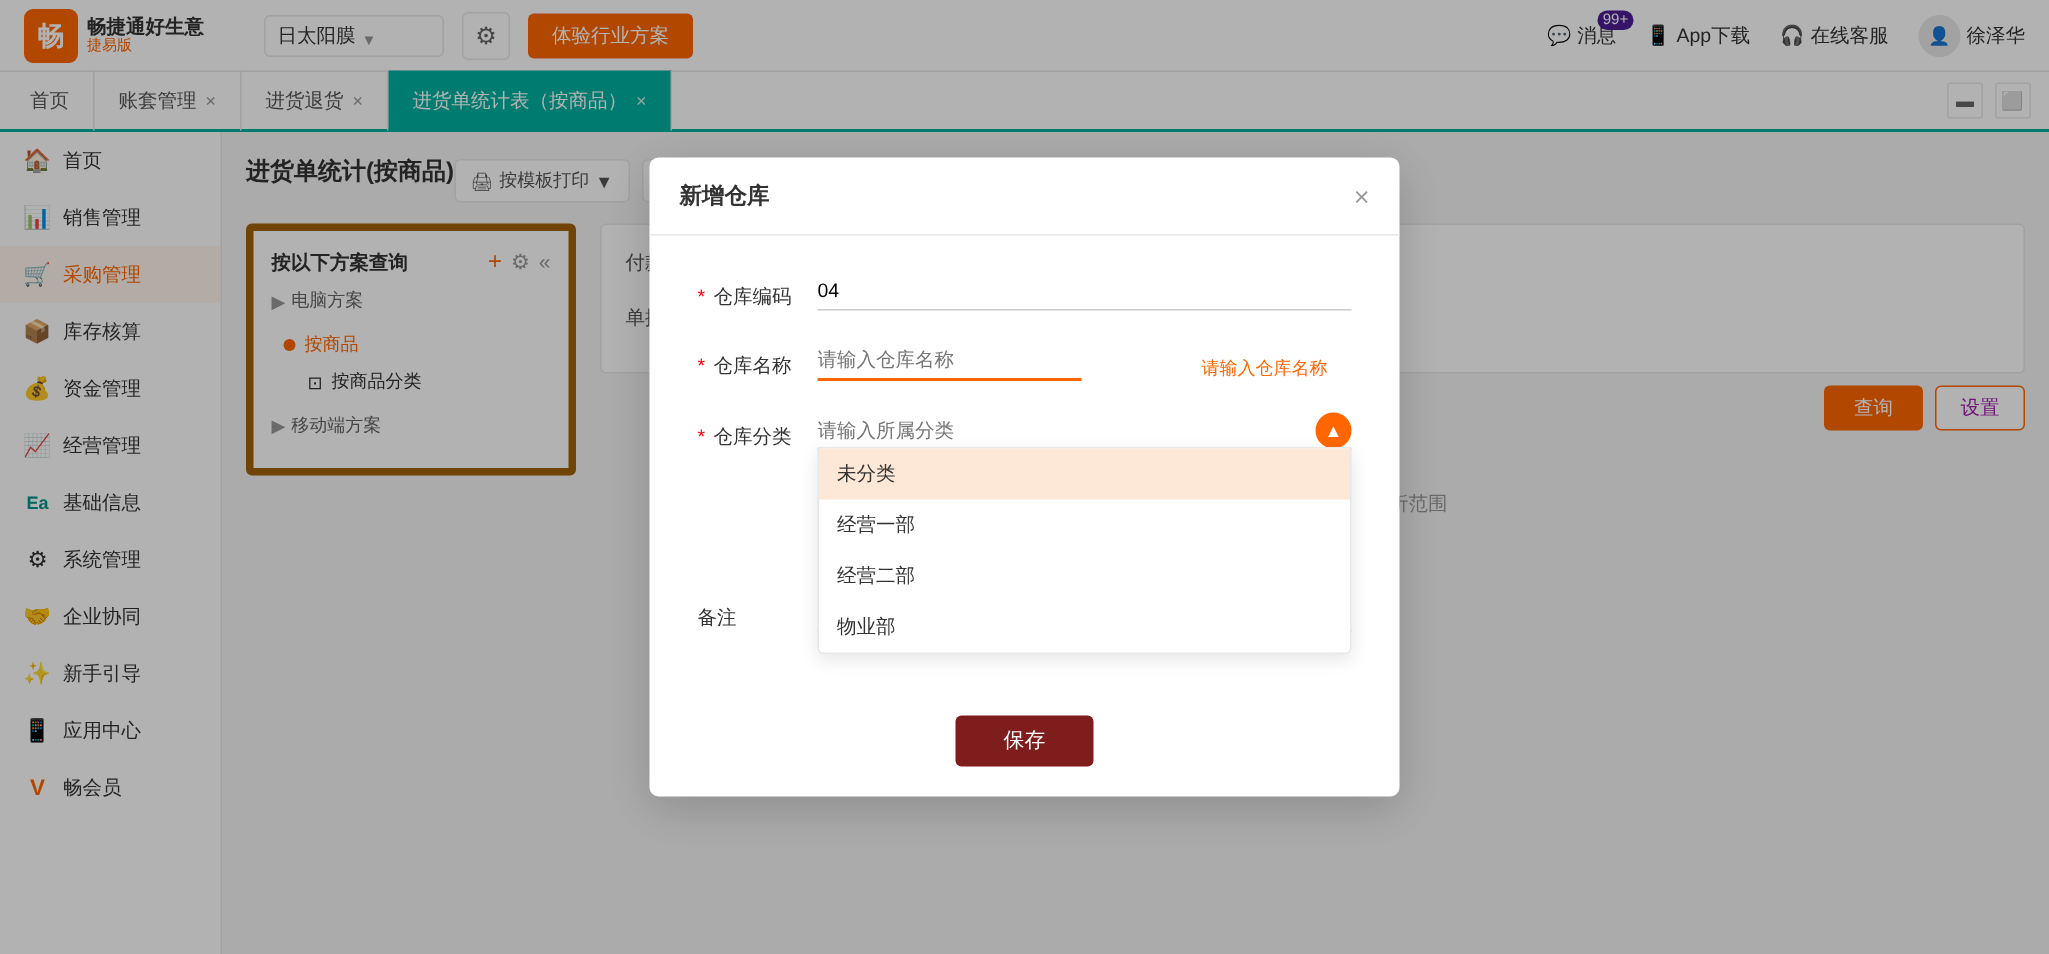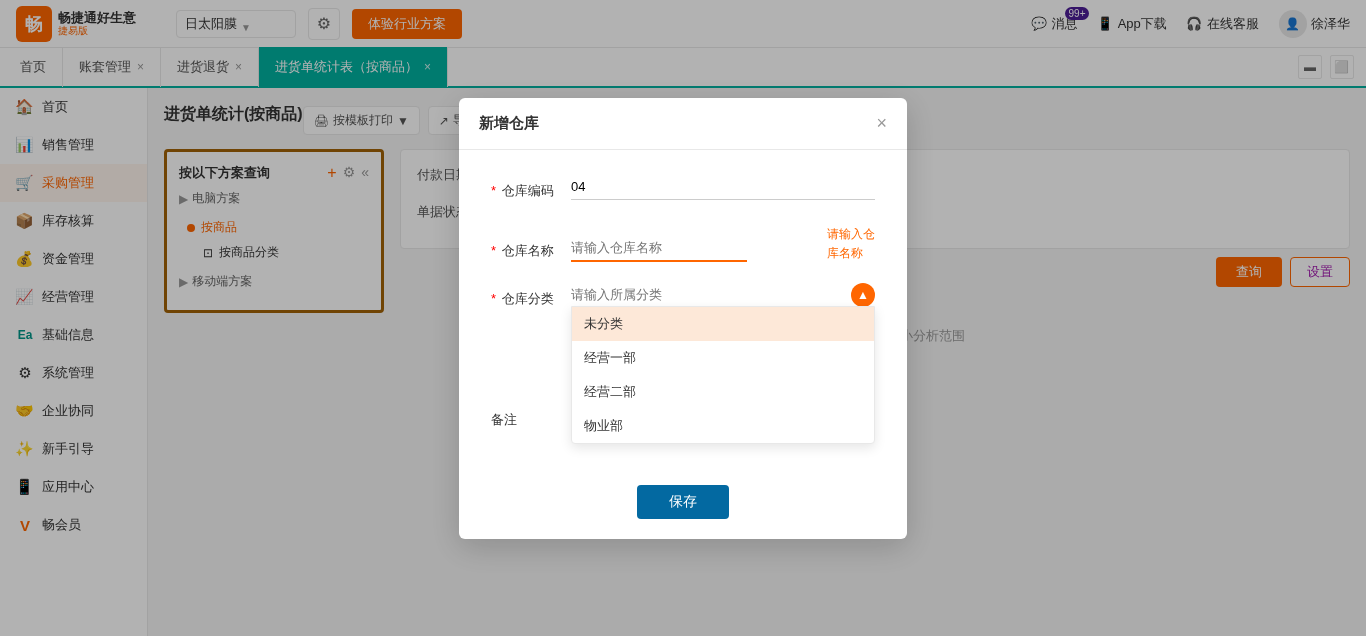--- a/index.html
+++ b/index.html
@@ -233,21 +233,21 @@
     
     .filter-panel {
       display: flex;
       gap: 16px;
       align-items: flex-start;
     }
     .filter-left {
       width: 220px;
       min-width: 220px;
       background: #fff;
-      border: 3px solid #a16207;
+      border: 5px solid #a16207;
       border-radius: 4px;
       padding: 12px;
       text-align: right;
     }
     .filter-section-title {
       font-size: 12px;
       color: #666;
       margin-bottom: 8px;
       display: flex;
       align-items: center;
@@ -317,21 +317,21 @@
       display: flex;
       align-items: center;
       justify-content: center;
     }
 
     
     .dialog {
       background: #fff;
       border-radius: 6px;
       box-shadow: 0 8px 32px rgba(0,0,0,0.18);
-      width: 448px;
+      width: 500px;
       position: relative;
       z-index: 101;
     }
     .dialog-header {
       padding: 16px 20px;
       border-bottom: 1px solid #e8e8e8;
       display: flex;
       align-items: center;
       justify-content: space-between;
     }
@@ -435,21 +435,21 @@
       background: transparent;
     }
 
     .dialog-footer {
       padding: 12px 20px 20px;
       display: flex;
       justify-content: center;
       gap: 12px;
     }
     .btn-save {
-      background: #0369a1;
+      background: #7f1d1d;
       color: #fff;
       border: none;
       padding: 8px 32px;
       border-radius: 4px;
       font-size: 14px;
       cursor: pointer;
     }
 
     
     .page-bottom {

